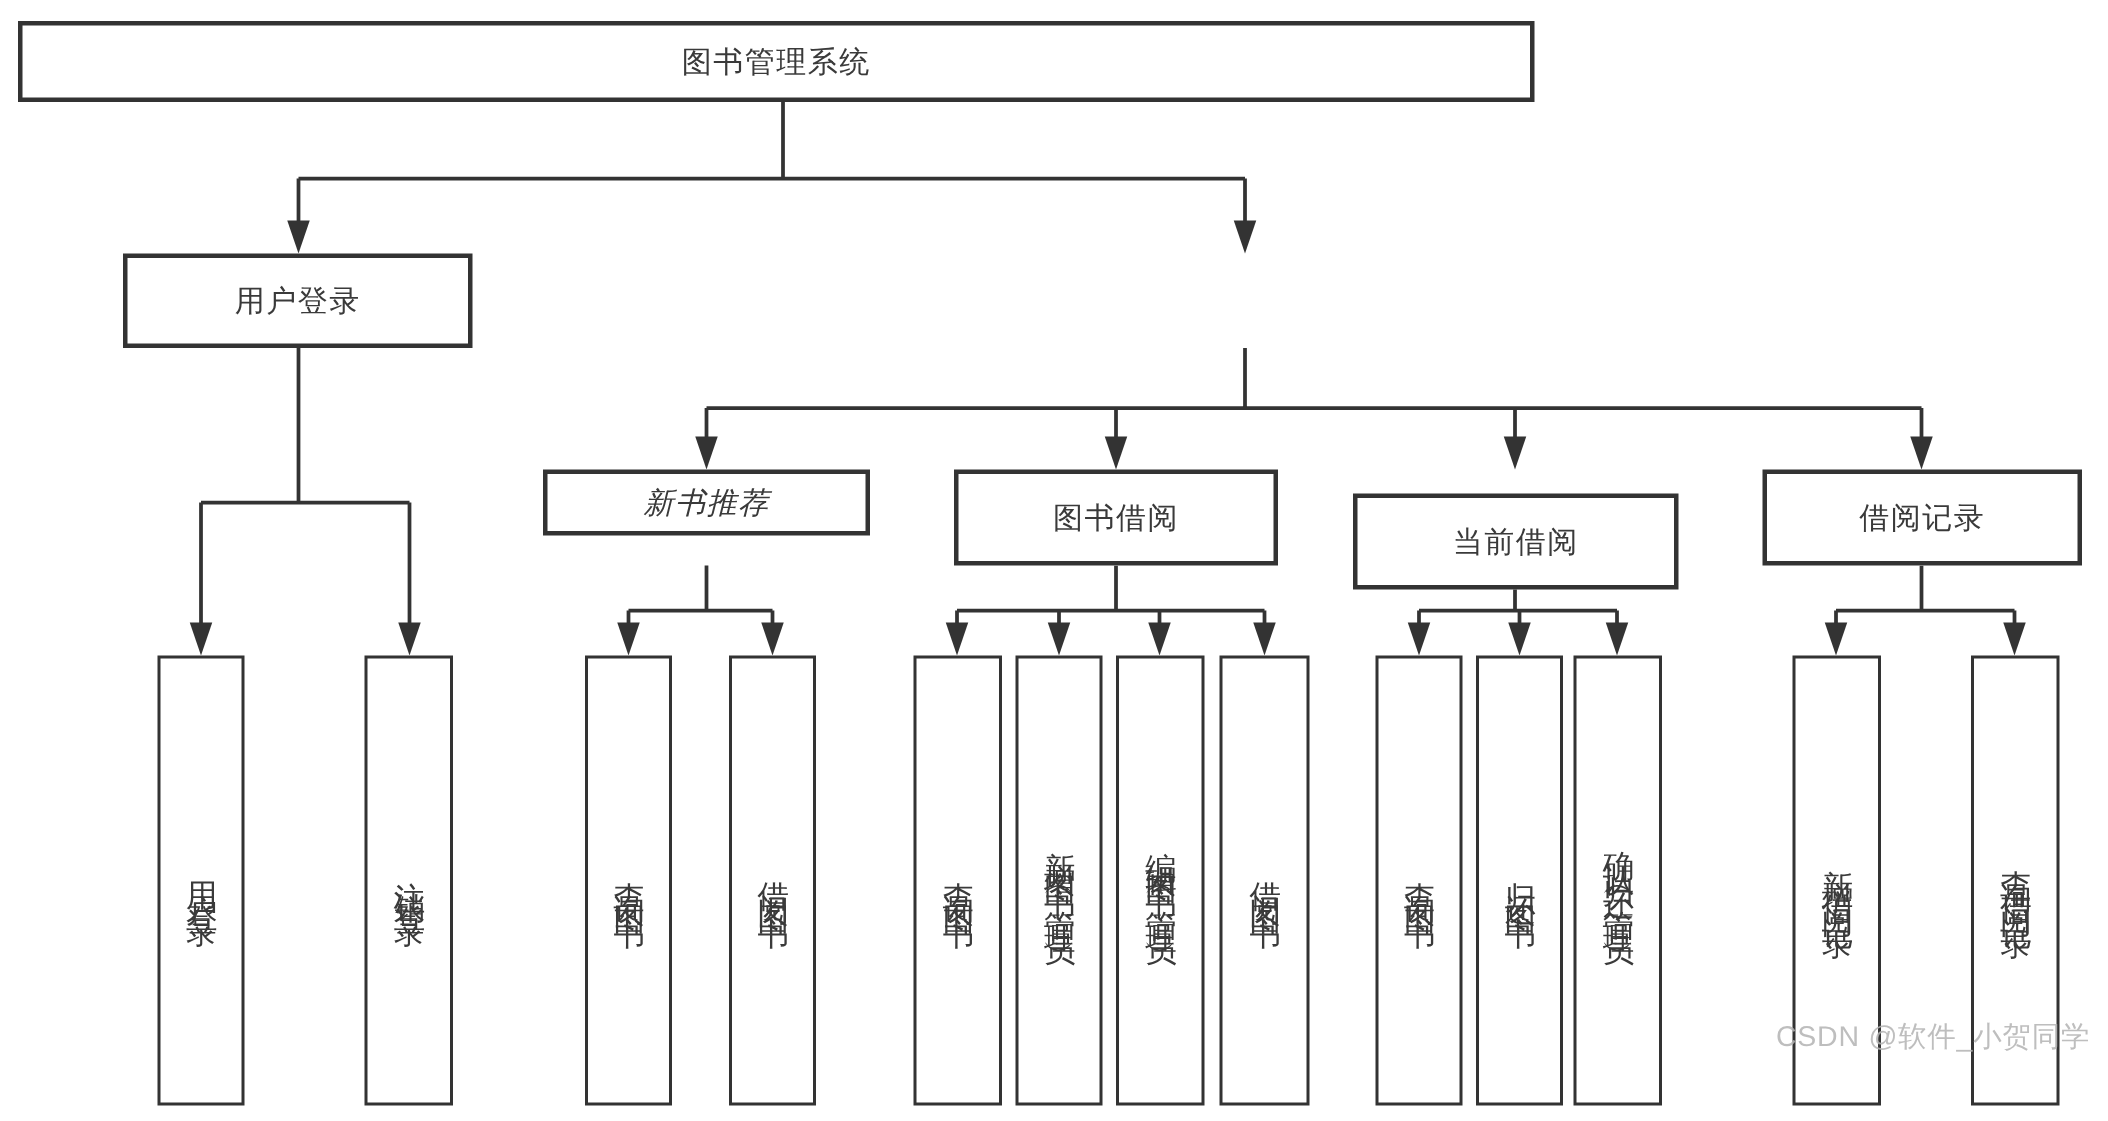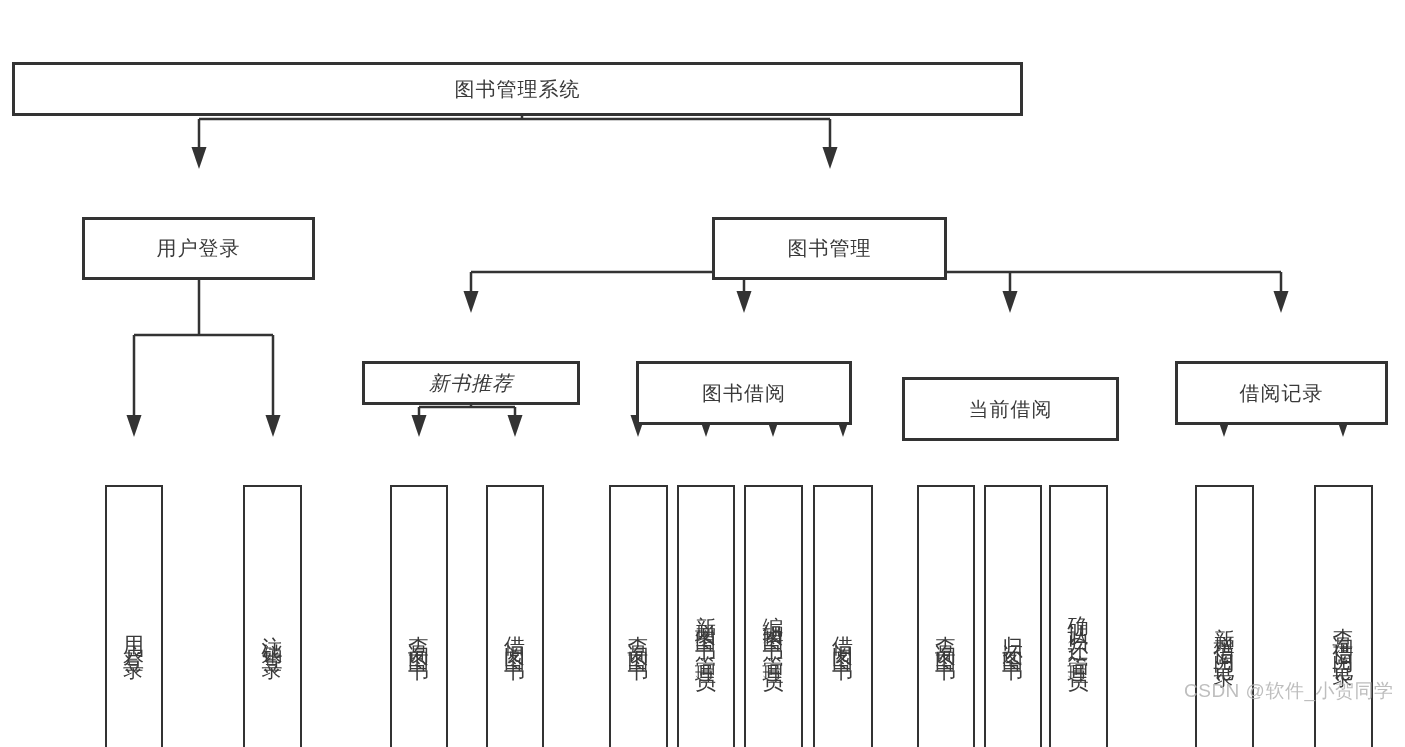--- a/index.html
+++ b/index.html
@@ -31,21 +31,20 @@
   }
   #wires polygon { fill: var(--line-color); }
   .node {
     position: absolute;
     background: #ffffff;
     border: 3px solid var(--line-color);
     box-sizing: border-box;
     display: flex;
     align-items: center;
     justify-content: center;
-    margin-top: 48px;
   }
   .node.h { font-size: 20px; letter-spacing: 1px; }
   .node.v { border-width: 2.5px; }
   .node.v .vtext {
     writing-mode: vertical-rl;
     font-size: 21px;
     letter-spacing: 8px;
     line-height: 1;
     white-space: nowrap;
   }
@@ -118,23 +117,20 @@
     <polygon points="1335.5,415 1350.5,415 1343,437"></polygon>
   </svg>
 
   <div class="node h n-root">
     <span>图书管理系统</span>
   </div>
 
   <div class="node h n-user-login-br">
     <span>用户登录</span>
   </div>
-  <div class="node h n-book-mgmt-br">
-    <span>图书管理</span>
-  </div>
 
   <div class="node h n-new-book-rec">
     <span>新书推荐</span>
   </div>
   <div class="node h n-book-borrow">
     <span>图书借阅</span>
   </div>
   <div class="node h n-current-borrow">
     <span>当前借阅</span>
   </div>

